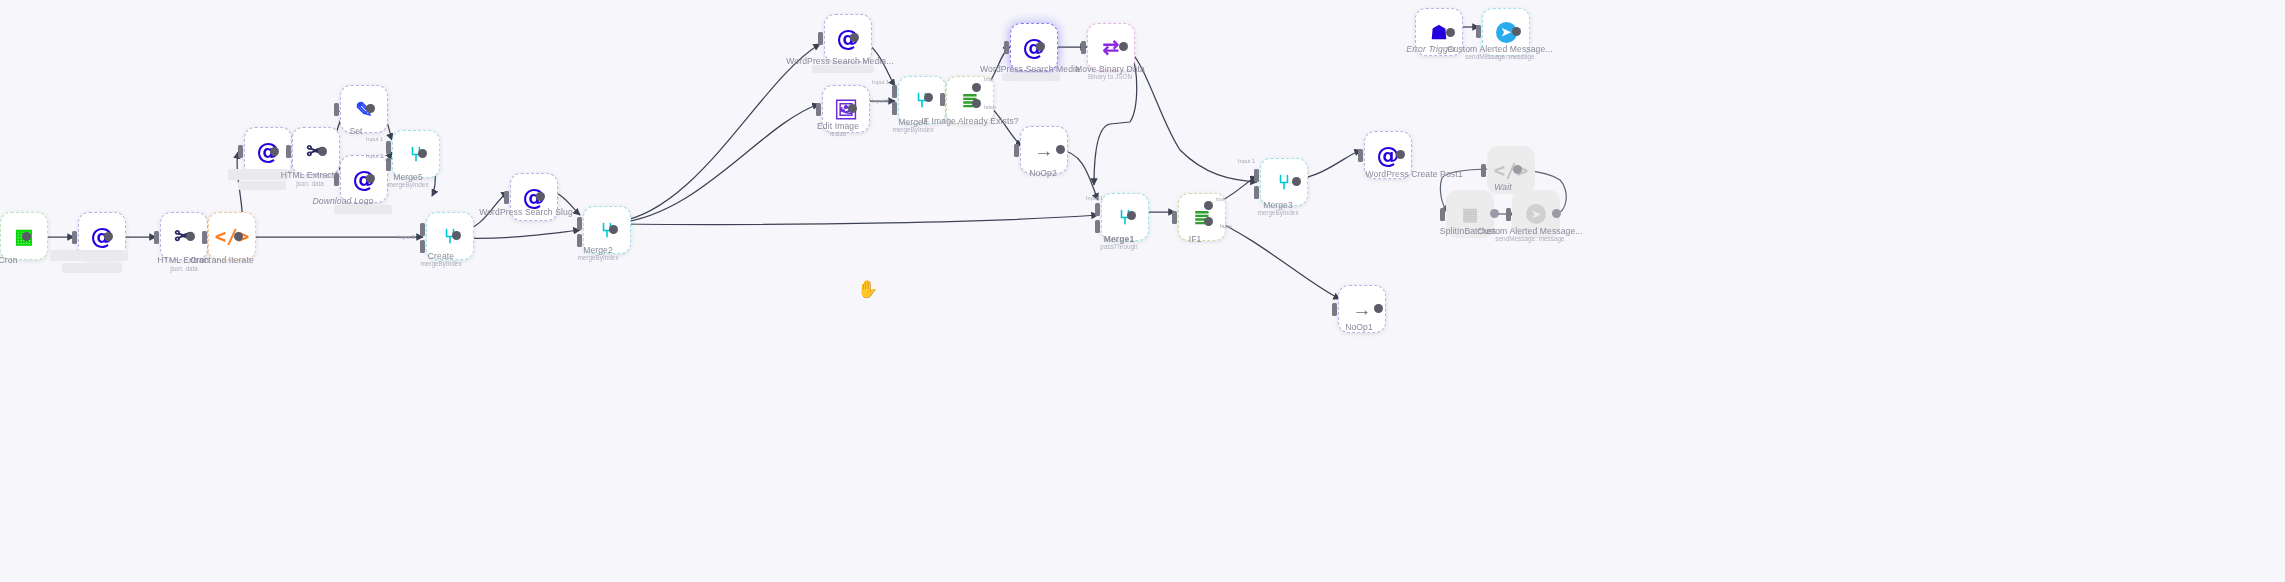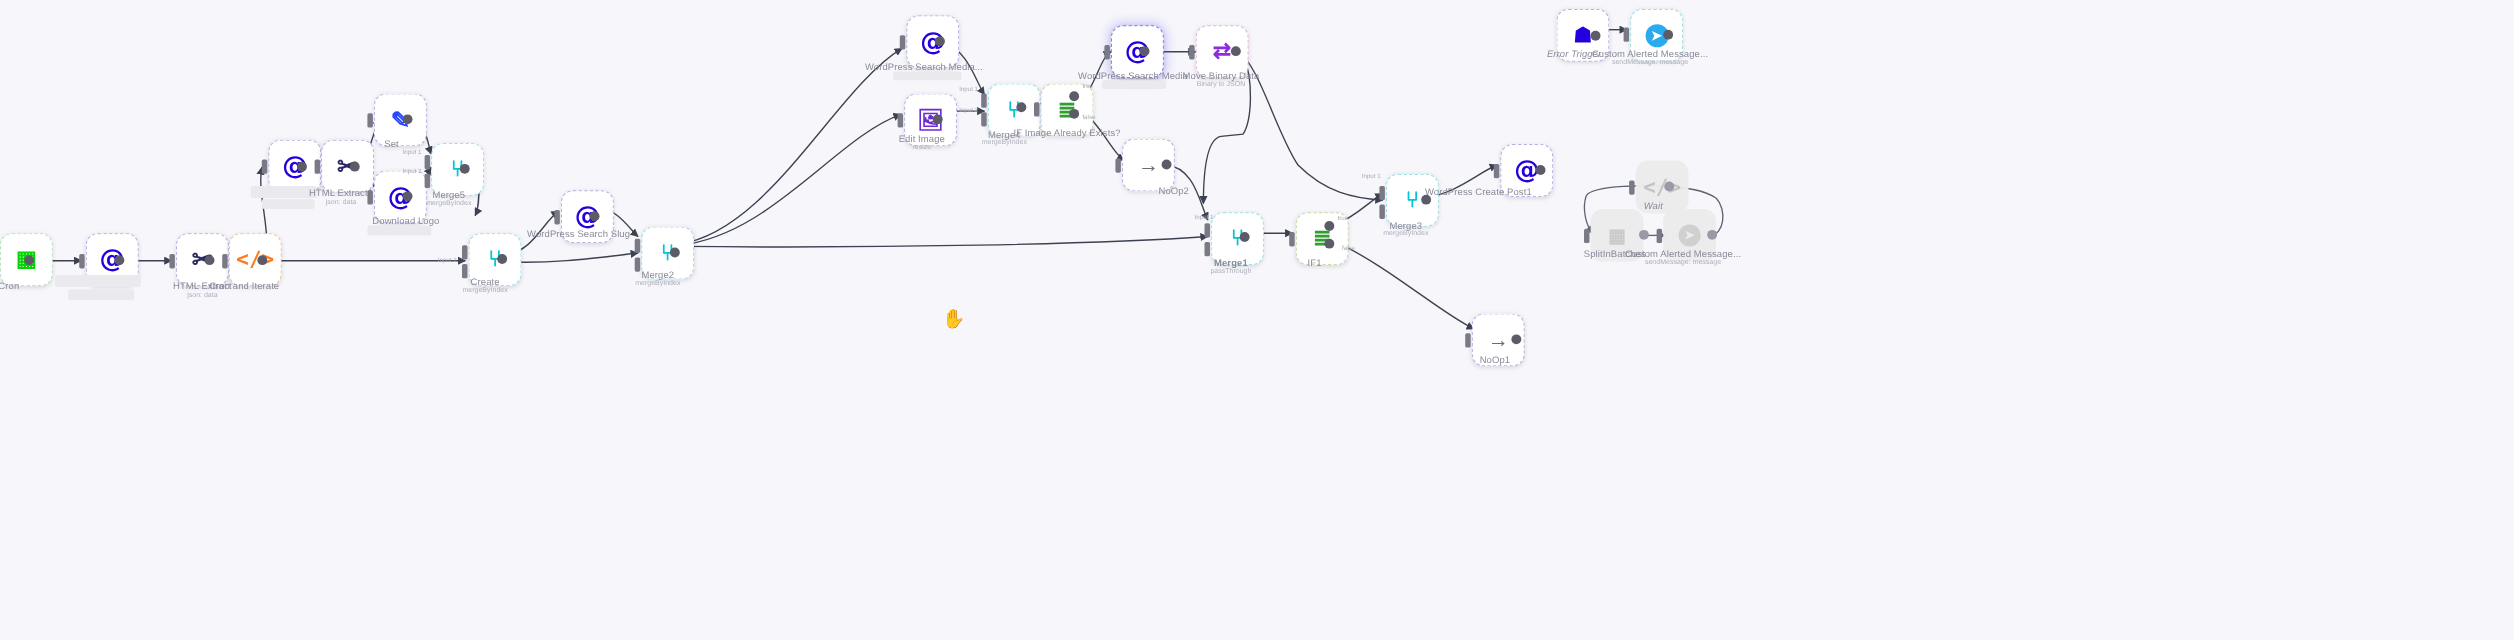--- a/index.html
+++ b/index.html
@@ -216,21 +216,21 @@
   </div>
   <div class="port-in" style="left:334px;top:103px;"></div>
   <div class="port-out" style="left:366px;top:104px;"></div>
   <div class="node-label" style="left:356px;top:126px;">Set</div>
 
   <div class="node" style="left:340px;top:155px;">
     <span class="gl ico-at">@</span>
   </div>
   <div class="port-in" style="left:334px;top:173px;"></div>
   <div class="port-out" style="left:366px;top:174px;"></div>
-  <div class="node-label" style="left:369px;top:196px;">Download Logo</div>
+  <div class="node-label" style="left:343px;top:196px;font-style:italic;">Download Logo</div>
   <div class="redact" style="left:334px;top:205px;width:58px;height:9px;"></div>
 
   <div class="node teal" style="left:392px;top:130px;">
     <span class="gl" style="color:#00c7d4;font-size:20px;">⑂</span>
   </div>
   <div class="port-in" style="left:386px;top:141px;"></div>
   <div class="port-in" style="left:386px;top:158px;"></div>
   <div class="port-out" style="left:418px;top:149px;"></div>
   <div class="inlab" style="left:366px;top:136px;">Input 1</div>
   <div class="inlab" style="left:366px;top:153px;">Input 2</div>
@@ -314,21 +314,21 @@
   <div class="port-in" style="left:1081px;top:41px;"></div>
   <div class="port-out" style="left:1119px;top:42px;"></div>
   <div class="node-label" style="left:1110px;top:64px;">Move Binary Data</div>
   <div class="node-sub" style="left:1110px;top:73px;">Binary to JSON</div>
 
   <div class="node" style="left:1020px;top:126px;">
     <span class="gl" style="color:#6a6a78;font-size:19px;">→</span>
   </div>
   <div class="port-in" style="left:1014px;top:144px;"></div>
   <div class="port-out" style="left:1056px;top:145px;"></div>
-  <div class="node-label" style="left:1043px;top:168px;margin-left:24px;">NoOp2</div>
+  <div class="node-label" style="left:1043px;top:168px;">NoOp2</div>
 
   <div class="node teal" style="left:1101px;top:193px;">
     <span class="gl" style="color:#00c7d4;font-size:20px;">⑂</span>
   </div>
   <div class="port-in" style="left:1095px;top:203px;"></div>
   <div class="port-in" style="left:1095px;top:220px;"></div>
   <div class="port-out" style="left:1127px;top:211px;"></div>
   <div class="inlab" style="left:1086px;top:195px;">Input 1</div>
   <div class="node-label" style="left:1119px;top:234px;font-weight:bold;">Merge1</div>
   <div class="node-sub" style="left:1119px;top:243px;">passThrough</div>
@@ -351,21 +351,21 @@
   <div class="port-out" style="left:1292px;top:177px;"></div>
   <div class="inlab" style="left:1238px;top:158px;">Input 1</div>
   <div class="node-label" style="left:1278px;top:200px;">Merge3</div>
   <div class="node-sub" style="left:1278px;top:209px;">mergeByIndex</div>
 
   <div class="node" style="left:1364px;top:131px;">
     <span class="gl ico-at">@</span>
   </div>
   <div class="port-in" style="left:1358px;top:149px;"></div>
   <div class="port-out" style="left:1396px;top:150px;"></div>
-  <div class="node-label" style="left:1344px;top:169px;text-align:center;">WordPress Create Post1</div>
+  <div class="node-label" style="left:1414px;top:169px;text-align:center;">WordPress Create Post1</div>
 
   <div class="node" style="left:1338px;top:285px;">
     <span class="gl" style="color:#6a6a78;font-size:19px;">→</span>
   </div>
   <div class="port-in" style="left:1332px;top:303px;"></div>
   <div class="port-out" style="left:1374px;top:304px;"></div>
   <div class="node-label" style="left:1359px;top:322px;">NoOp1</div>
 
   <div class="node" style="left:1415px;top:8px;">
     <span class="gl" style="color:#2400e0;font-size:19px;">☗</span>

